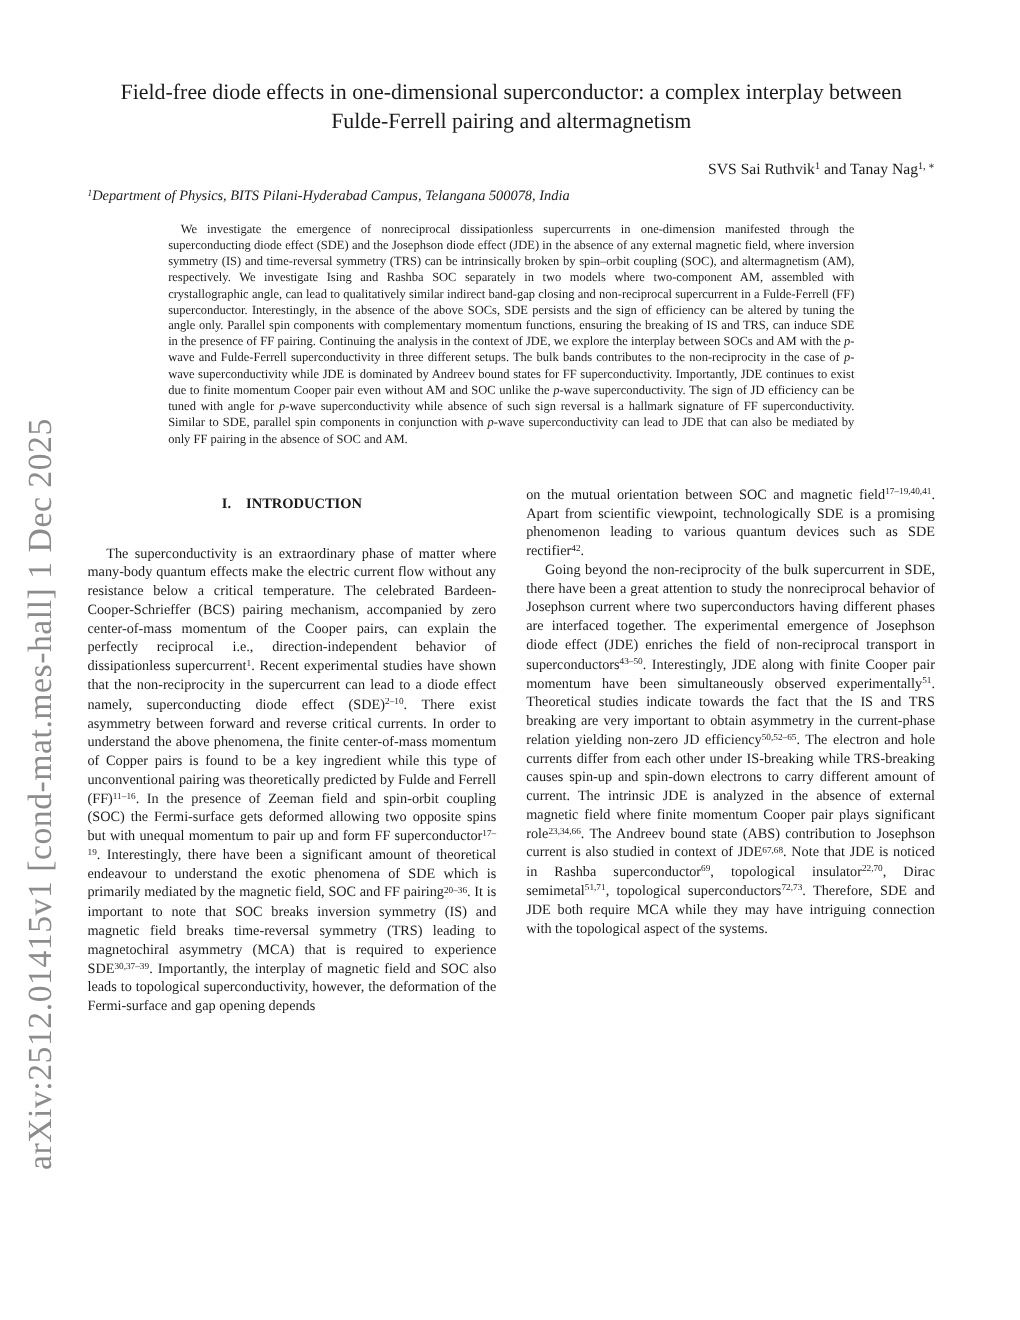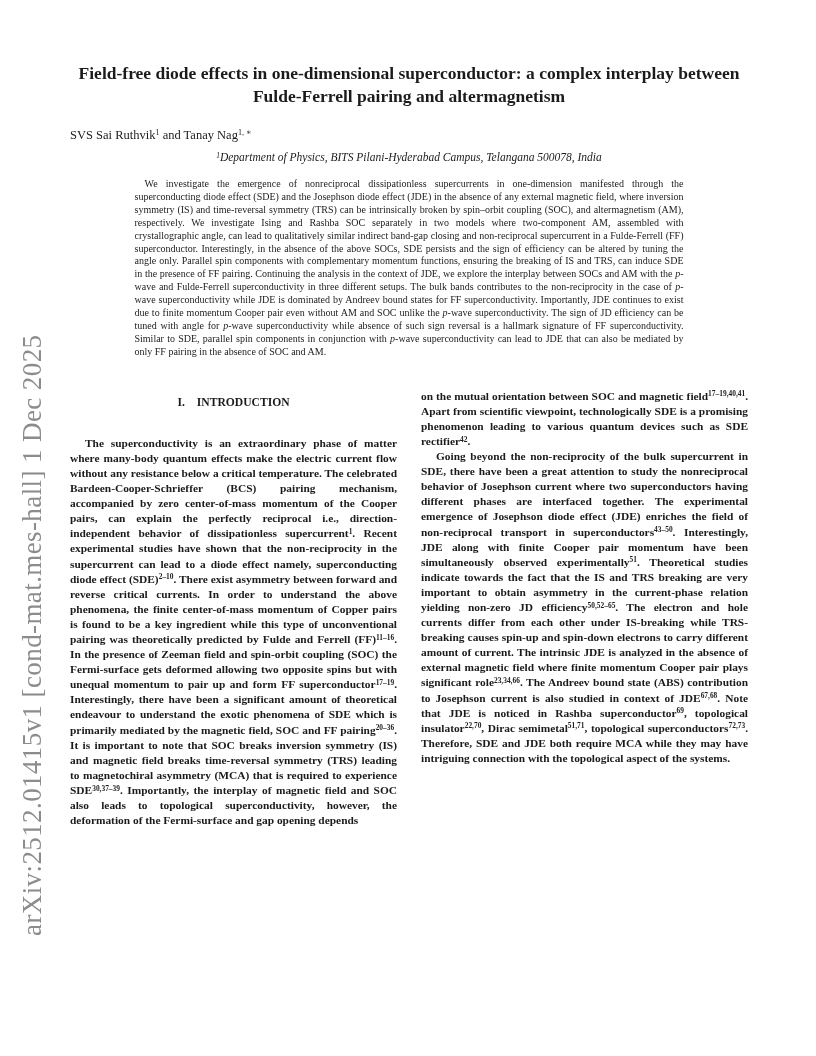--- a/index.html
+++ b/index.html
@@ -26,32 +26,31 @@
   }
 
   .content { position: absolute; left: 70px; top: 0; width: 678px; }
 
   .title {
     margin: 62px auto 0;
     max-width: 668px;
     text-align: center;
     font-size: 17.5px;
     line-height: 23px;
-    font-weight: bold;
+    font-weight: normal;
   }
 
   .authors {
     margin-top: 20px;
-    text-align: left;
+    text-align: right;
     font-size: 12.5px;
   }
 
   .affiliation {
     margin-top: 8px;
-    text-align: center;
     font-style: italic;
     font-size: 11.5px;
   }
 
   .abstract {
     margin: 15px auto 0;
     width: 549px;
     text-align: justify;
     text-indent: 10px;
     font-size: 10px;
@@ -71,21 +70,21 @@
   }
 
   .section-heading {
     text-align: center;
     font-weight: bold;
     font-size: 11.6px;
     margin: 6px 0 26px 0;
   }
   .sec-num { margin-right: 12px; }
 
-  .para { margin: 0; font-weight: bold; }
+  .para { margin: 0; }
   .para.indent { text-indent: 15px; }
 
   sup {
     font-size: 0.65em;
     line-height: 0;
     vertical-align: baseline;
     position: relative;
     top: -0.45em;
   }
 </style>

